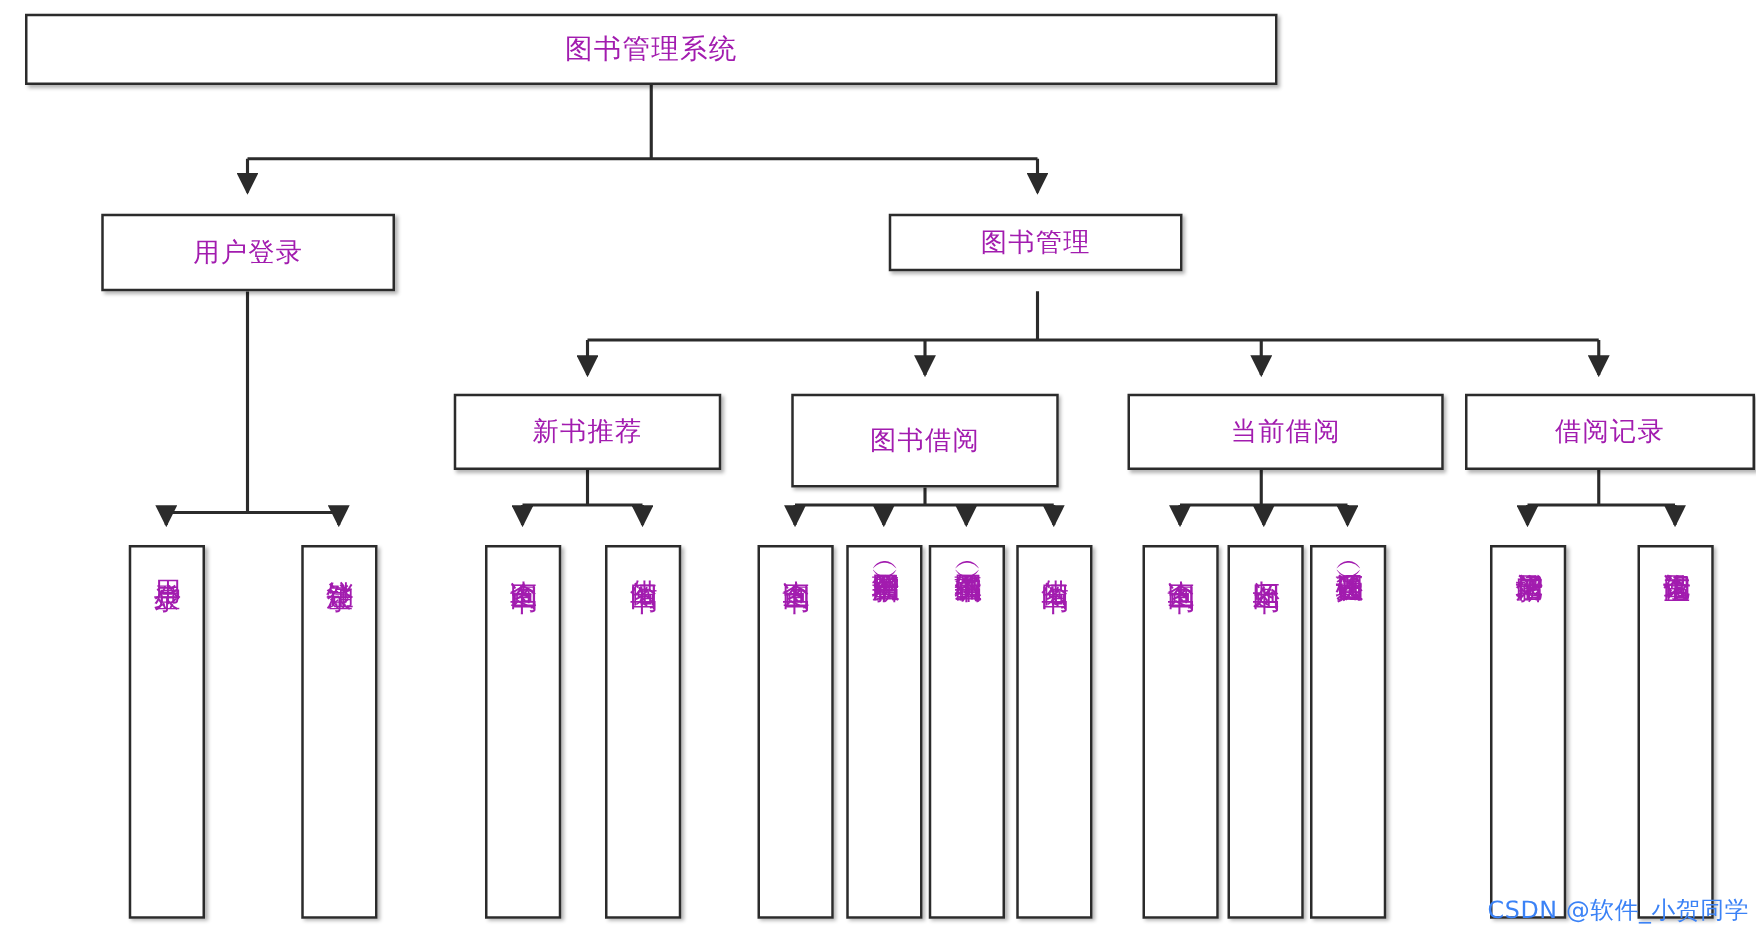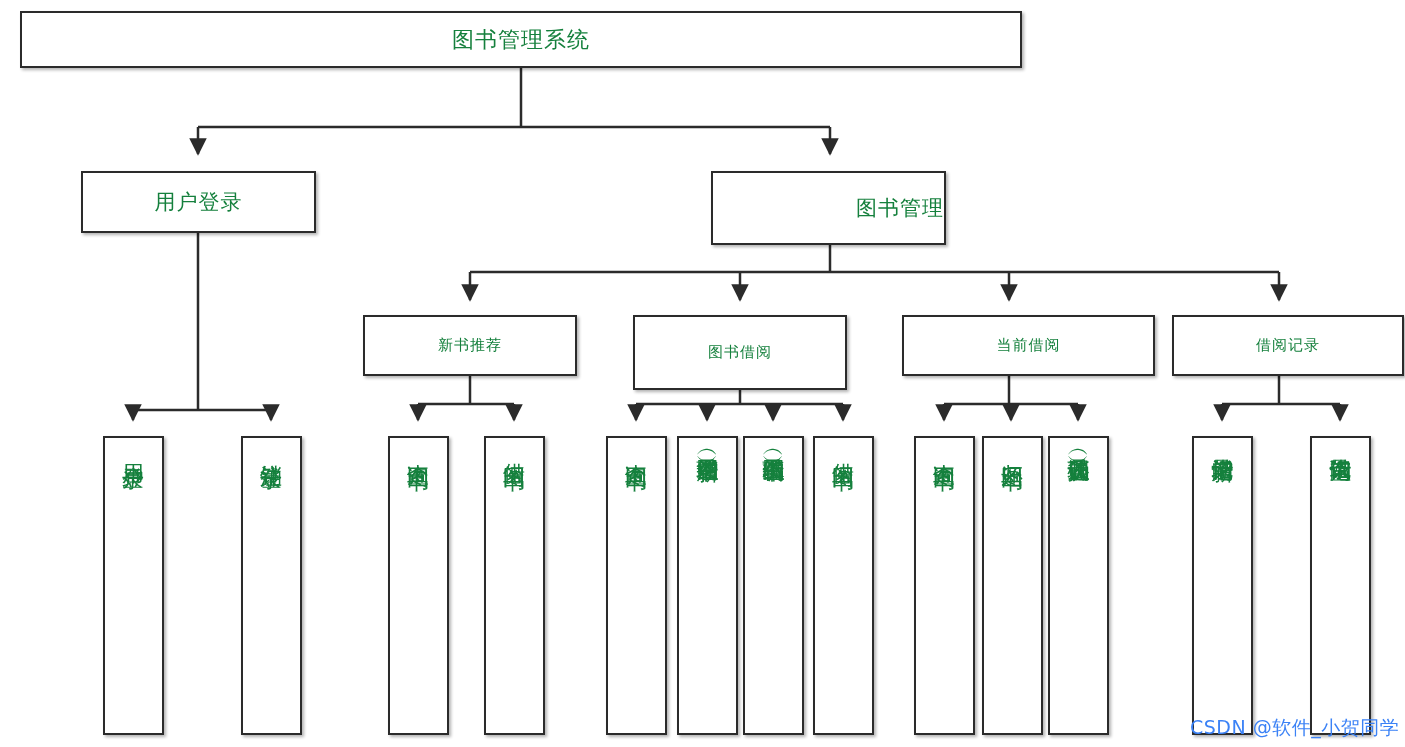--- a/index.html
+++ b/index.html
@@ -29,30 +29,30 @@
     position: absolute;
     box-sizing: border-box;
     background: #ffffff;
     border: 2px solid #2b2b2b;
     display: flex;
     align-items: center;
     justify-content: center;
     box-shadow: 2px 2px 3px rgba(0,0,0,0.30);
   }
   .node-label {
-    color: #15803d;
+    color: #a21caf;
     font-size: 21px;
     line-height: 1.15;
     letter-spacing: 1px;
     white-space: nowrap;
     text-align: center;
   }
   .node.level1 .node-label { font-size: 22px; }
   .node.level2 .node-label { font-size: 21px; }
-  .node.level3 .node-label { font-size: 15px; }
+  .node.level3 .node-label { font-size: 21px; }
   
   .node.leaf {
     align-items: flex-start;
     justify-content: center;
     padding-top: 8px;
   }
   .node.leaf .node-label {
     writing-mode: vertical-rl;
     text-orientation: upright;
     font-size: 22px;
@@ -128,21 +128,21 @@
     </g>
   </svg>
 
   <div class="node level1" style="left:20px; top:11px; width:1002px; height:57px;">
     <span class="node-label">图书管理系统</span>
   </div>
 
   <div class="node level2" style="left:81px; top:171px; width:235px; height:62px;">
     <span class="node-label">用户登录</span>
   </div>
-  <div class="node level2" style="left:711px; top:171px; width:235px; height:74px;justify-content:flex-end;">
+  <div class="node level2" style="left:711px; top:171px; width:235px; height:46px;">
     <span class="node-label">图书管理</span>
   </div>
 
   <div class="node level3" style="left:363px; top:315px; width:214px; height:61px;">
     <span class="node-label">新书推荐</span>
   </div>
   <div class="node level3" style="left:633px; top:315px; width:214px; height:75px;">
     <span class="node-label">图书借阅</span>
   </div>
   <div class="node level3" style="left:902px; top:315px; width:253px; height:61px;">

